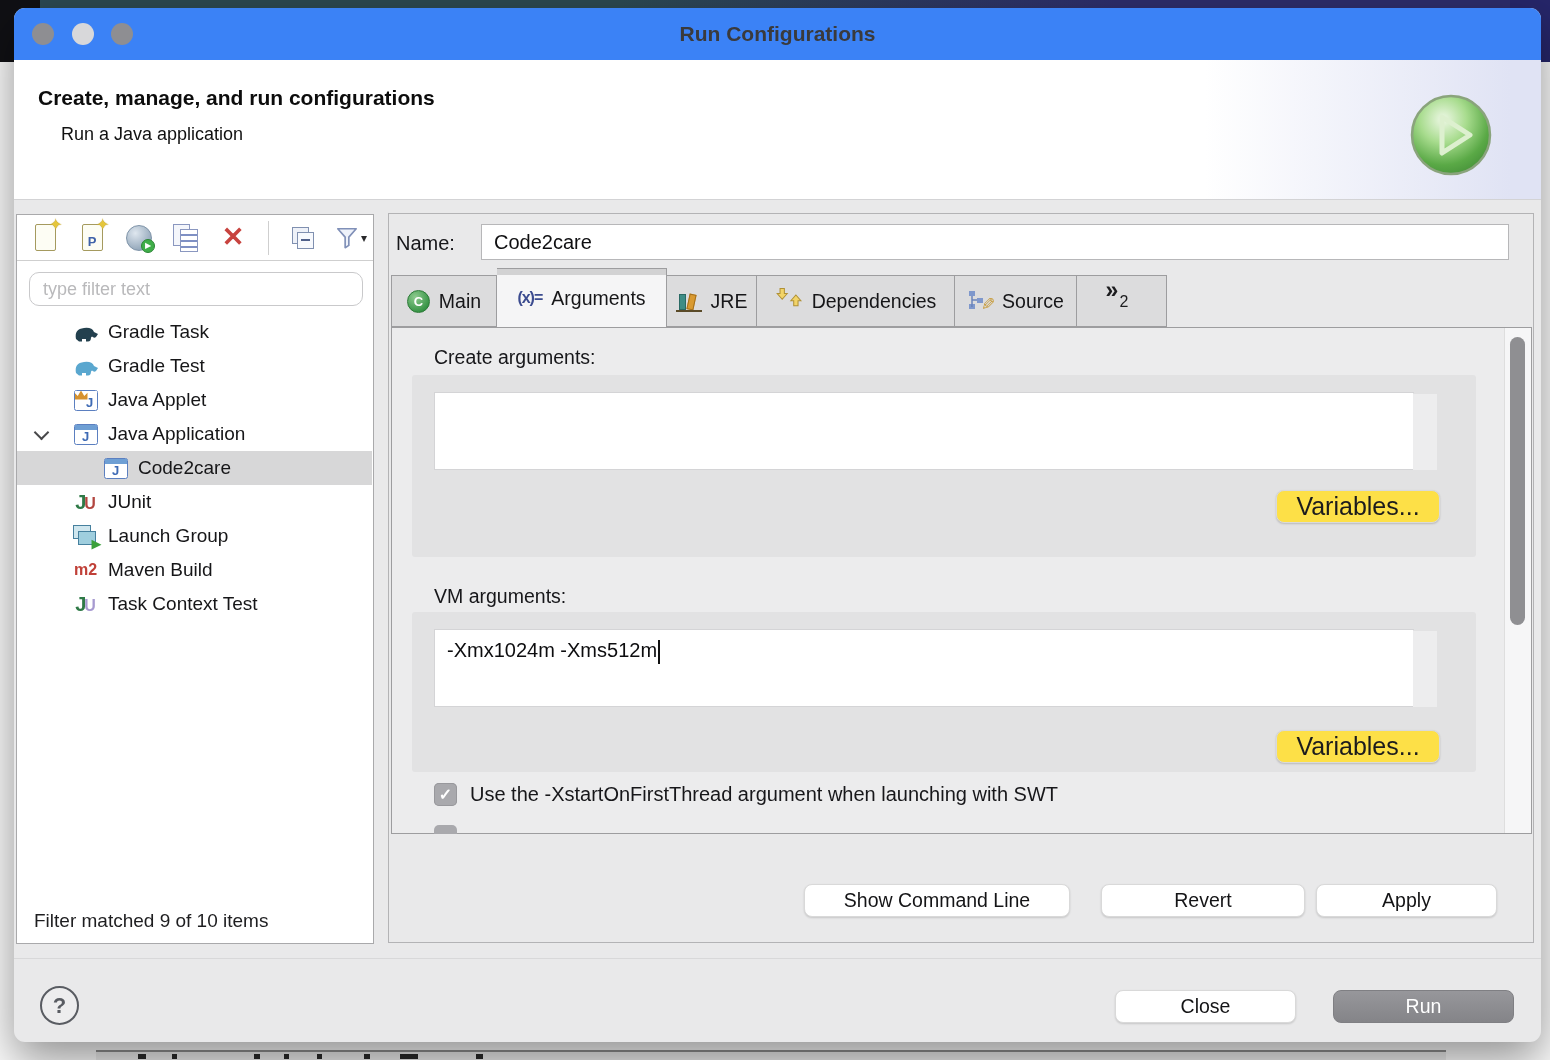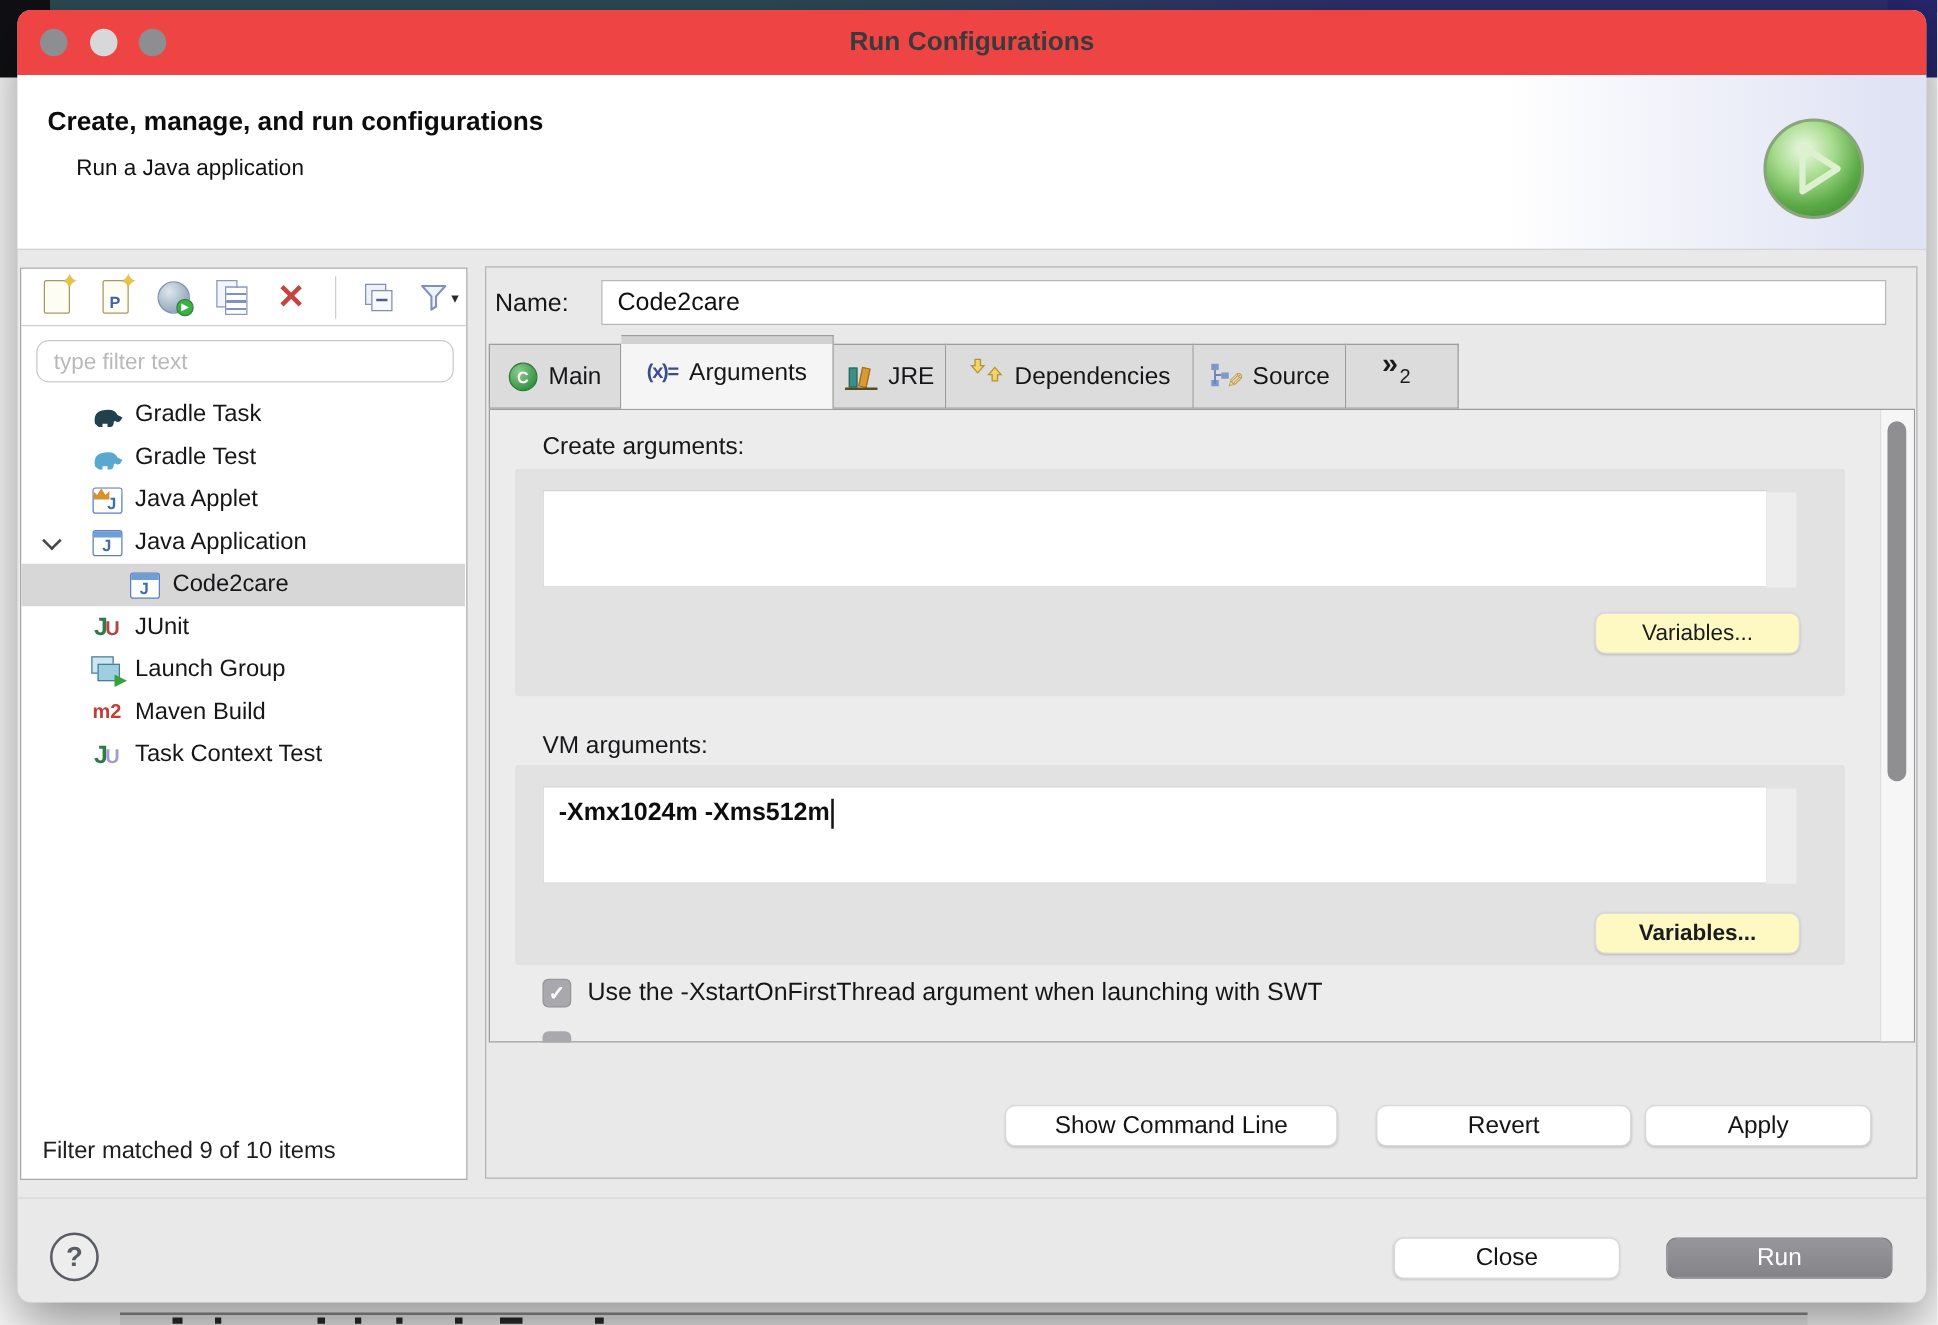--- a/index.html
+++ b/index.html
@@ -12,21 +12,21 @@
   .corner-l { position:absolute; left:0; top:0; width:40px; height:62px; background:#101014; }
   .corner-r { position:absolute; right:0; top:0; width:40px; height:62px; background:#26266a; }
   .bgstrip { position:absolute; left:96px; top:1050px; width:1350px; height:10px;
     background:#ececec; border-top:2px solid #8f8f8f; }
   .bgdash { position:absolute; top:2px; height:5px; background:#2a2a2a; }
 
   
   .dialog { position:absolute; left:14px; top:8px; width:1527px; height:1034px;
     background:#e9e9ea; border-radius:11px; box-shadow:0 18px 45px rgba(0,0,0,.42); }
   .titlebar { position:absolute; left:0; top:0; width:100%; height:52px;
-    background:#ef4444; border-radius:11px 11px 0 0; }
+    background:#3b82f6; border-radius:11px 11px 0 0; }
   .tl { position:absolute; top:15px; width:22px; height:22px; border-radius:50%; }
   .tl1 { left:18px;  background:#8e8e92; }
   .tl2 { left:58px;  background:#d8d8da; }
   .tl3 { left:97px;  background:#8e8e92; }
   .wtitle { position:absolute; top:14px; left:0; width:100%; text-align:center;
     font-size:21px; font-weight:bold; color:#3a3a3c; }
 
   
   .banner { position:absolute; left:0; top:52px; width:100%; height:140px;
     background:linear-gradient(90deg,#ffffff 0%,#ffffff 78%,#e0e3f4 98%);
@@ -140,30 +140,30 @@
   .content { position:absolute; left:2px; top:113px; width:1141px; height:507px;
     background:#ececed; border:1px solid #9d9d9f; }
   .scrolltrack { position:absolute; right:0; top:0; width:27px; height:100%;
     background:#f6f6f7; border-left:1px solid #dedede; }
   .scrollthumb { position:absolute; left:5px; top:9px; width:15px; height:288px;
     background:#8f8f92; border-radius:8px; }
   .sec-label { position:absolute; left:42px; font-size:19.5px; color:#17171a; }
   .lbl-prog { top:18px; } .lbl-vm { top:257px; }
   .group { position:absolute; left:20px; width:1064px; background:#e2e2e3; border-radius:3px; }
   .group.g1 { top:47px; height:182px; }
-  .group.g2 { top:284px; height:160px;font-weight:bold; }
+  .group.g2 { top:284px; height:160px; }
   .ta { position:absolute; left:22px; top:17px; width:980px; height:78px; background:#fff;
     border:1px solid #d4d4d6; }
   .ta-scroll { position:absolute; right:-25px; top:0; width:25px; height:78px;
     background:#ededee; border:1px solid #e2e2e3; border-left:none; }
   .ta-text { position:absolute; left:12px; top:9px; font-size:20px; color:#0d0d0f; white-space:pre; }
   .caret { display:inline-block; width:2px; height:24px; background:#111; vertical-align:middle; margin-left:1px; }
-  .vars { position:absolute; right:36px; width:164px; height:33px; background:#fef9c3;
+  .vars { position:absolute; right:36px; width:164px; height:33px; background:#fde047;
     border:1px solid #dadada; border-radius:8px; box-shadow:0 1px 2px rgba(0,0,0,.18);
-    display:flex; align-items:center; justify-content:center; font-size:18px; color:#1b1b1d; }
+    display:flex; align-items:center; justify-content:center; font-size:25px; color:#1b1b1d; }
   .g1 .vars { top:115px; } .g2 .vars { top:118px; }
   .chkrow { position:absolute; left:42px; top:455px; display:flex; align-items:center; gap:13px; }
   .chkbox { width:23px; height:23px; background:#a9a9ad; border-radius:5px; color:#fff;
     font-size:16px; font-weight:bold; display:flex; align-items:center; justify-content:center;
     box-shadow:inset 0 0 0 1px #98989c; }
   .chklabel { font-size:20px; color:#17171a; }
   .chk-partial { position:absolute; left:42px; top:497px; width:23px; height:9px;
     background:#a9a9ad; border-radius:5px 5px 0 0; }
 
   .act-btn { position:absolute; top:670px; height:33px; background:#fff; border:1px solid #d9d9d9;

